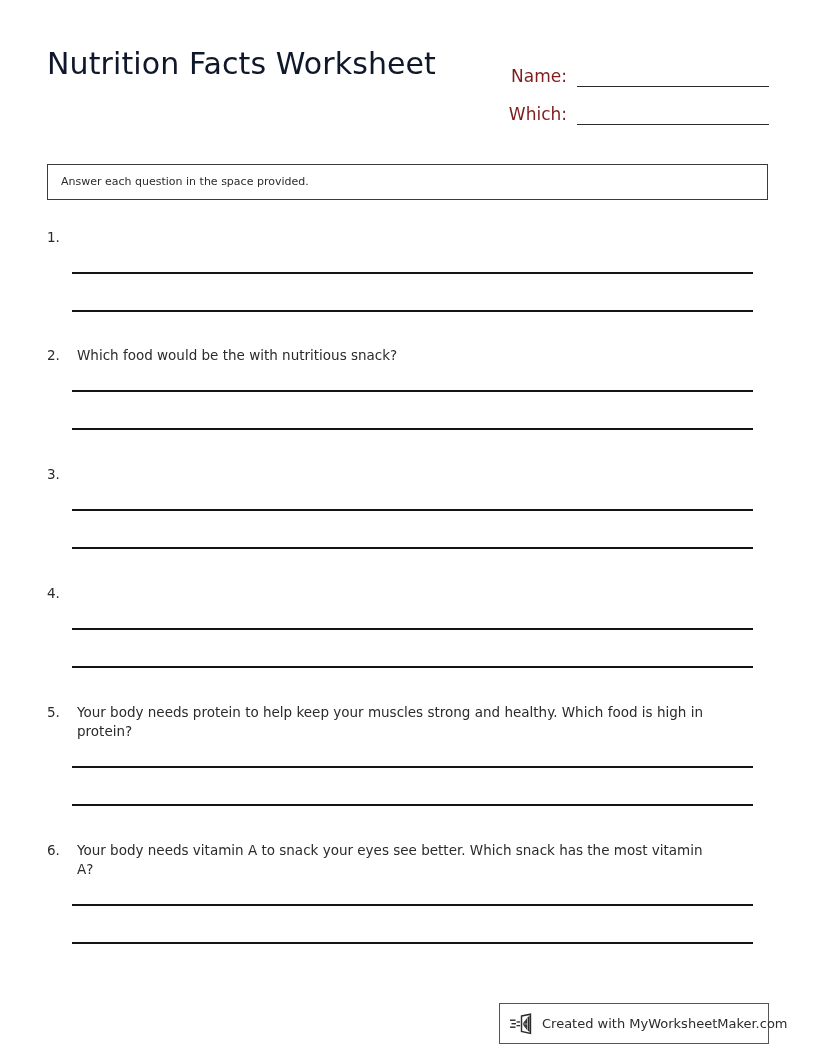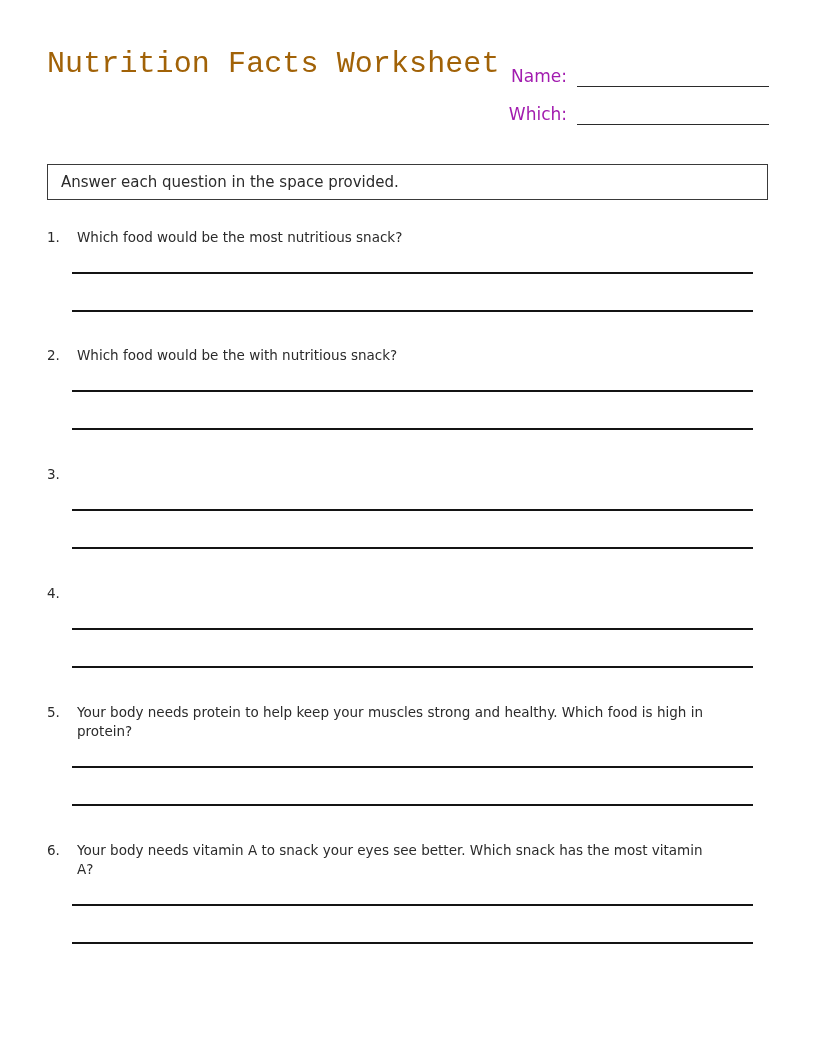--- a/index.html
+++ b/index.html
@@ -32,40 +32,39 @@
     width: 722px;
     height: 80px;
   }
   .doc-title {
     position: absolute;
     left: 0;
     top: 0;
     font-size: 30px;
     font-weight: 400;
     letter-spacing: 0.1px;
-    color: #a16207;
+    color: #0f172a;
     white-space: nowrap;
     line-height: 40px;
-    font-family: Liberation Mono, monospace;
   }
   .namedate {
     position: absolute;
     right: 0;
     top: 5px;
     width: 270px;
   }
   .nd-row {
     display: flex;
     align-items: flex-end;
     justify-content: flex-end;
     height: 38px;
   }
   .nd-label {
     font-size: 17px;
-    color: #a21caf;
+    color: #7f1d1d;
     line-height: 22px;
     padding-right: 10px;
     white-space: nowrap;
   }
   .nd-line {
     width: 192px;
     border-bottom: 1.3px solid #2b2b2b;
     height: 20px;
   }
 
@@ -75,21 +74,21 @@
     left: 47px;
     top: 164px;
     width: 721px;
     height: 36px;
     border: 1.2px solid #3a3a3a;
     box-sizing: border-box;
     display: flex;
     align-items: center;
   }
   .instruction-text {
-    font-size: 15px;
+    font-size: 11px;
     color: #2b2b2b;
     padding-left: 13px;
     line-height: 18px;
   }
 
   
   .questions {
     position: absolute;
     left: 47px;
     top: 228px;
@@ -180,21 +179,20 @@
 
   <div class="instruction-box">
     <span class="instruction-text">Answer each question in the space provided.</span>
   </div>
 
   <div class="questions">
 
     <div class="question" style="height:118px">
       <div class="q-head">
         <span class="q-num">1.</span>
-        <span class="q-text">Which food would be the most nutritious snack?</span>
       </div>
       <div class="q-lines" style="padding-top:25px">
         <div class="ans-line"></div>
         <div class="ans-gap"></div>
         <div class="ans-line"></div>
       </div>
     </div>
 
     <div class="question" style="height:119px">
       <div class="q-head">
@@ -249,14 +247,32 @@
       </div>
       <div class="q-lines" style="padding-top:25px">
         <div class="ans-line"></div>
         <div class="ans-gap"></div>
         <div class="ans-line"></div>
       </div>
     </div>
 
   </div>
 
+  <div class="footer-badge">
+    <span class="footer-logo">
+      <svg width="26" height="24" viewBox="0 0 26 24" xmlns="http://www.w3.org/2000/svg">
+        <g fill="#2b2b2b">
+          <rect x="0" y="7.5" width="5.5" height="1.4"></rect>
+          <rect x="1.5" y="11" width="4.5" height="1.4"></rect>
+          <rect x="0" y="14.5" width="5.5" height="1.4"></rect>
+          <rect x="6.5" y="9.3" width="3.6" height="1.3"></rect>
+          <rect x="6.5" y="13" width="3.6" height="1.3"></rect>
+        </g>
+        <path d="M11.5 4 L20.5 2.2 L20.5 21.5 L11.5 19.5 Z" fill="#ffffff" stroke="#2b2b2b" stroke-width="1.4"></path>
+        <path d="M12.6 11.8 L17.4 5.5 L17.4 11.8 Z" fill="#3a3a3a"></path>
+        <path d="M12.6 12.2 L17.4 18.4 L17.4 12.2 Z" fill="#3a3a3a"></path>
+        <path d="M17.9 5.2 L19.6 3.4 L19.6 20.3 L17.9 18.6 Z" fill="#2b2b2b"></path>
+      </svg>
+    </span>
+    <span class="footer-text">Created with MyWorksheetMaker.com</span>
+  </div>
 
 </div>
 
 </body></html>

